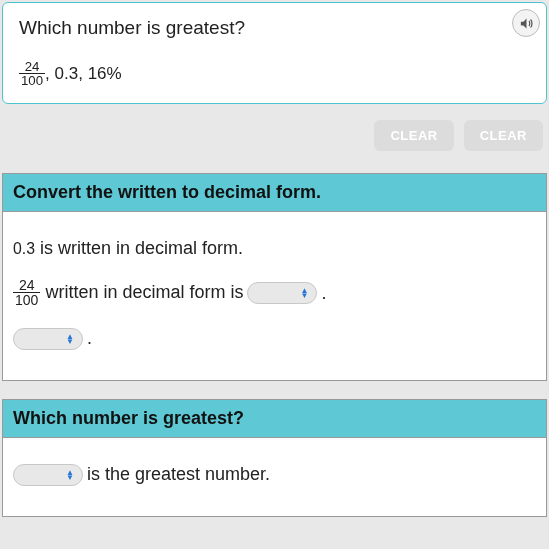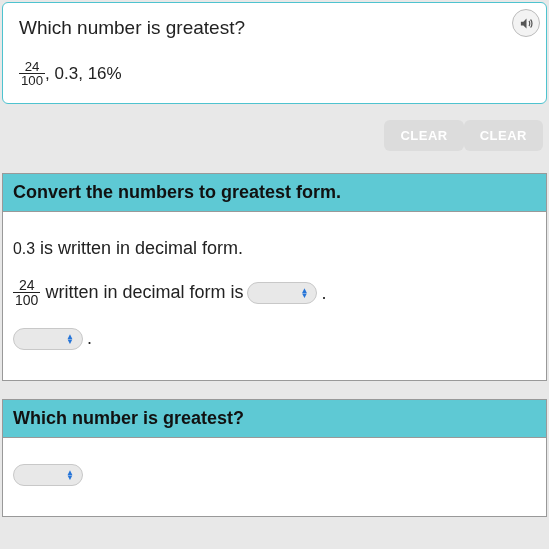--- a/index.html
+++ b/index.html
@@ -64,20 +64,21 @@
       justify-content: center;
       cursor: pointer;
     }
     .audio-btn svg {
       width: 15px;
       height: 15px;
     }
     .btn-row {
       display: flex;
       justify-content: flex-end;
+      gap: 10px;
       margin-bottom: 22px;
       padding-right: 4px;
     }
     .gray-btn {
       background: #dcdcdc;
       color: #ffffff;
       border: none;
       border-radius: 6px;
       padding: 8px 16px;
       font-size: 13px;
@@ -156,21 +157,21 @@
     </span><span>,&nbsp;</span><span>0.3</span><span>,&nbsp;</span><span>16%</span>
   </div>
 </div>
 
 <div class="btn-row">
   <button class="gray-btn">CLEAR</button>
   <button class="gray-btn">CLEAR</button>
 </div>
 
 <div class="panel">
-  <div class="panel-header">Convert the numbers to greatest form.</div>
+  <div class="panel-header">Convert the written to decimal form.</div>
   <div class="panel-body">
     <div class="line">
       <span><span class="small-num">0.3</span><span> is written in decimal form.</span></span>
     </div>
     <div class="line">
       <span>
         <span class="fraction">
           <span class="num">24</span>
           <span class="den">100</span>
         </span><span> written in decimal form is </span>
@@ -198,15 +199,16 @@
 <div class="panel">
   <div class="panel-header">Which number is greatest?</div>
   <div class="panel-body">
     <div class="line">
       <span class="dropdown">
         <span class="stepper">
             <span>▲</span>
             <span>▼</span>
           </span>
       </span>
+      <span> is the greatest number.</span>
     </div>
   </div>
 </div>
 
 </body></html>

